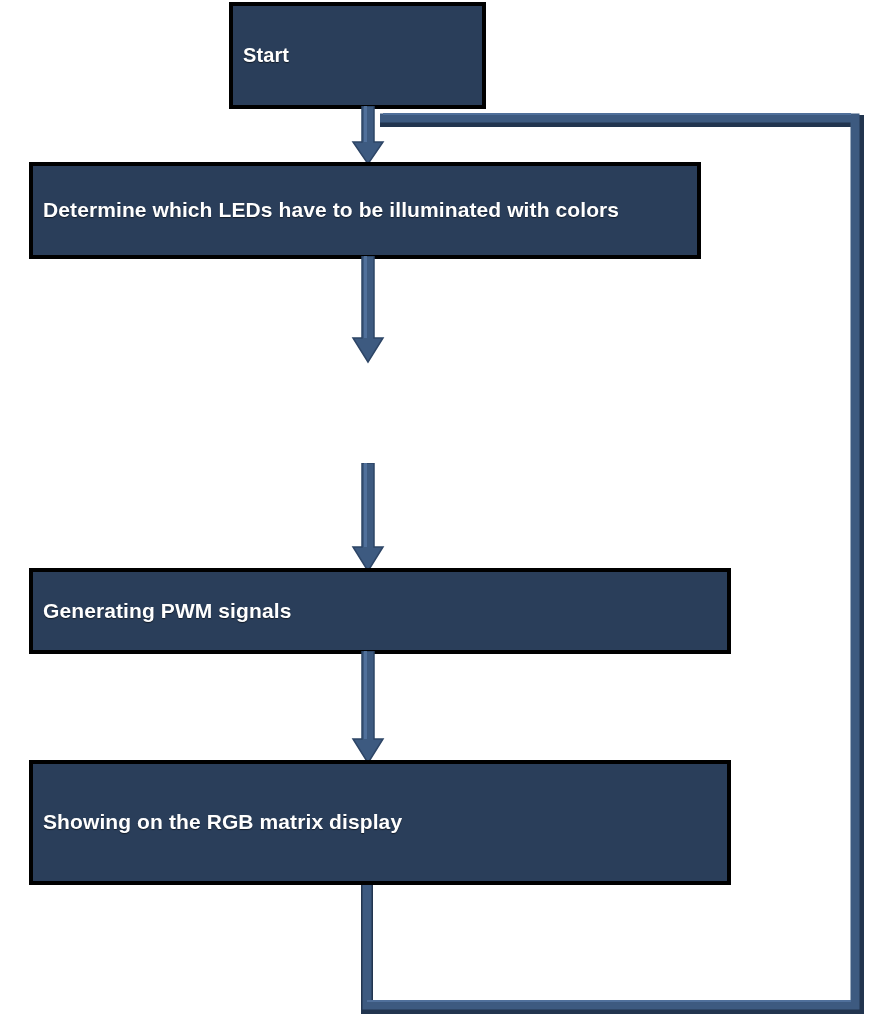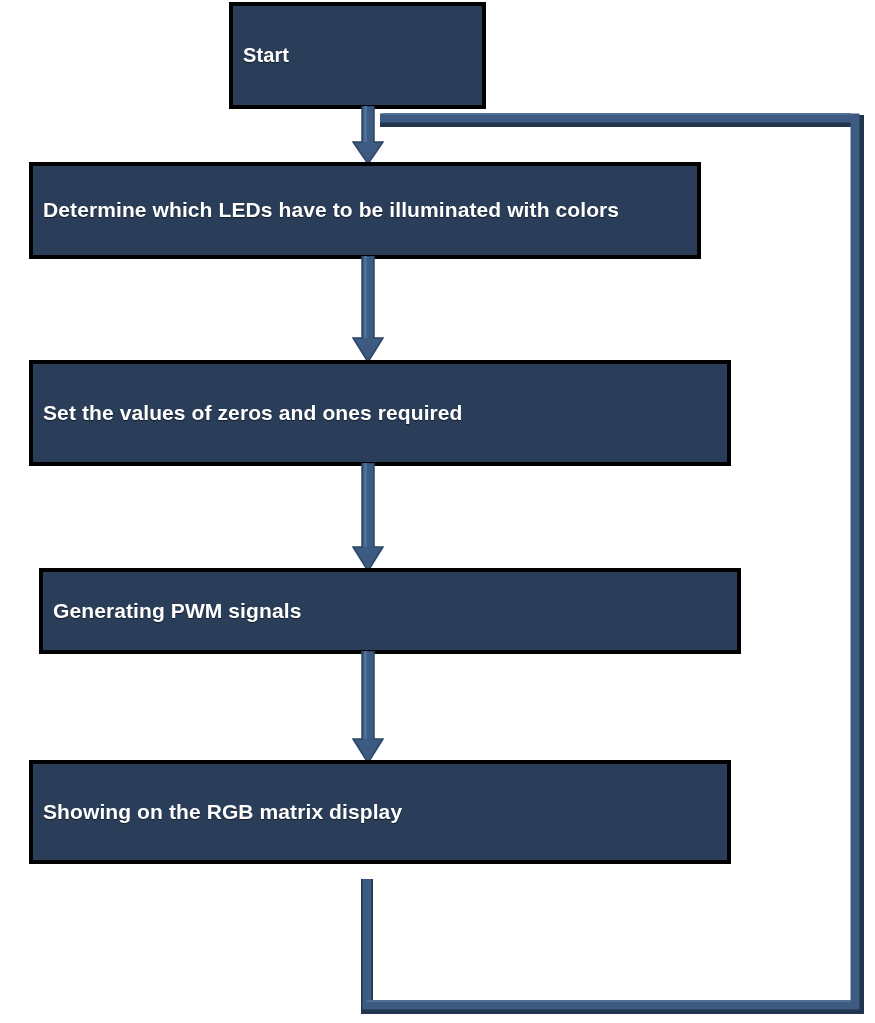--- a/index.html
+++ b/index.html
@@ -29,22 +29,22 @@
     text-align: center;
     line-height: 1.15;
     letter-spacing: 0.1px;
     text-shadow: 0 1px 1px rgba(0,0,0,0.55);
   }
   .node .label { padding: 0 10px; display: block; }
 
   #node-start       { left: 229px; top: 2px;   width: 257px; height: 107px; font-size: 20px; }
   #node-determine   { left: 29px;  top: 162px; width: 672px; height: 97px;  font-size: 21px; }
   #node-setvalues   { left: 29px;  top: 360px; width: 702px; height: 106px; font-size: 21px; }
-  #node-pwm         { left: 29px;  top: 568px; width: 702px; height: 86px;  font-size: 21px; margin-left: 10px; }
-  #node-showing     { left: 29px;  top: 760px; width: 702px; height: 104px; font-size: 21px; }
+  #node-pwm         { left: 29px;  top: 568px; width: 702px; height: 86px;  font-size: 21px; }
+  #node-showing     { left: 29px;  top: 760px; width: 702px; height: 125px; font-size: 21px; }
 
   
   .arrow {
     position: absolute;
     pointer-events: none;
   }
   .arrow svg { display: block; }
 
   
   #feedback-loop {
@@ -83,23 +83,20 @@
     <span class="label">Determine which LEDs have to be illuminated with colors</span>
   </div>
 
   <div class="arrow" style="left:347px; top:256px; width:42px; height:108px;">
     <svg width="42" height="108" viewBox="0 0 42 108" xmlns="http://www.w3.org/2000/svg">
       <polygon points="15,0 27,0 27,82 36,82 21,106 6,82 15,82" fill="#3d5a80" stroke="#2d4566" stroke-width="1.5"></polygon>
       <rect x="17" y="0" width="3" height="82" fill="#50709b"></rect>
     </svg>
   </div>
 
-  <div class="node" id="node-setvalues">
-    <span class="label">Set the values of zeros and ones required</span>
-  </div>
 
   <div class="arrow" style="left:347px; top:463px; width:42px; height:110px;">
     <svg width="42" height="110" viewBox="0 0 42 110" xmlns="http://www.w3.org/2000/svg">
       <polygon points="15,0 27,0 27,84 36,84 21,108 6,84 15,84" fill="#3d5a80" stroke="#2d4566" stroke-width="1.5"></polygon>
       <rect x="17" y="0" width="3" height="84" fill="#50709b"></rect>
     </svg>
   </div>
 
   <div class="node" id="node-pwm">
     <span class="label">Generating PWM signals</span>

